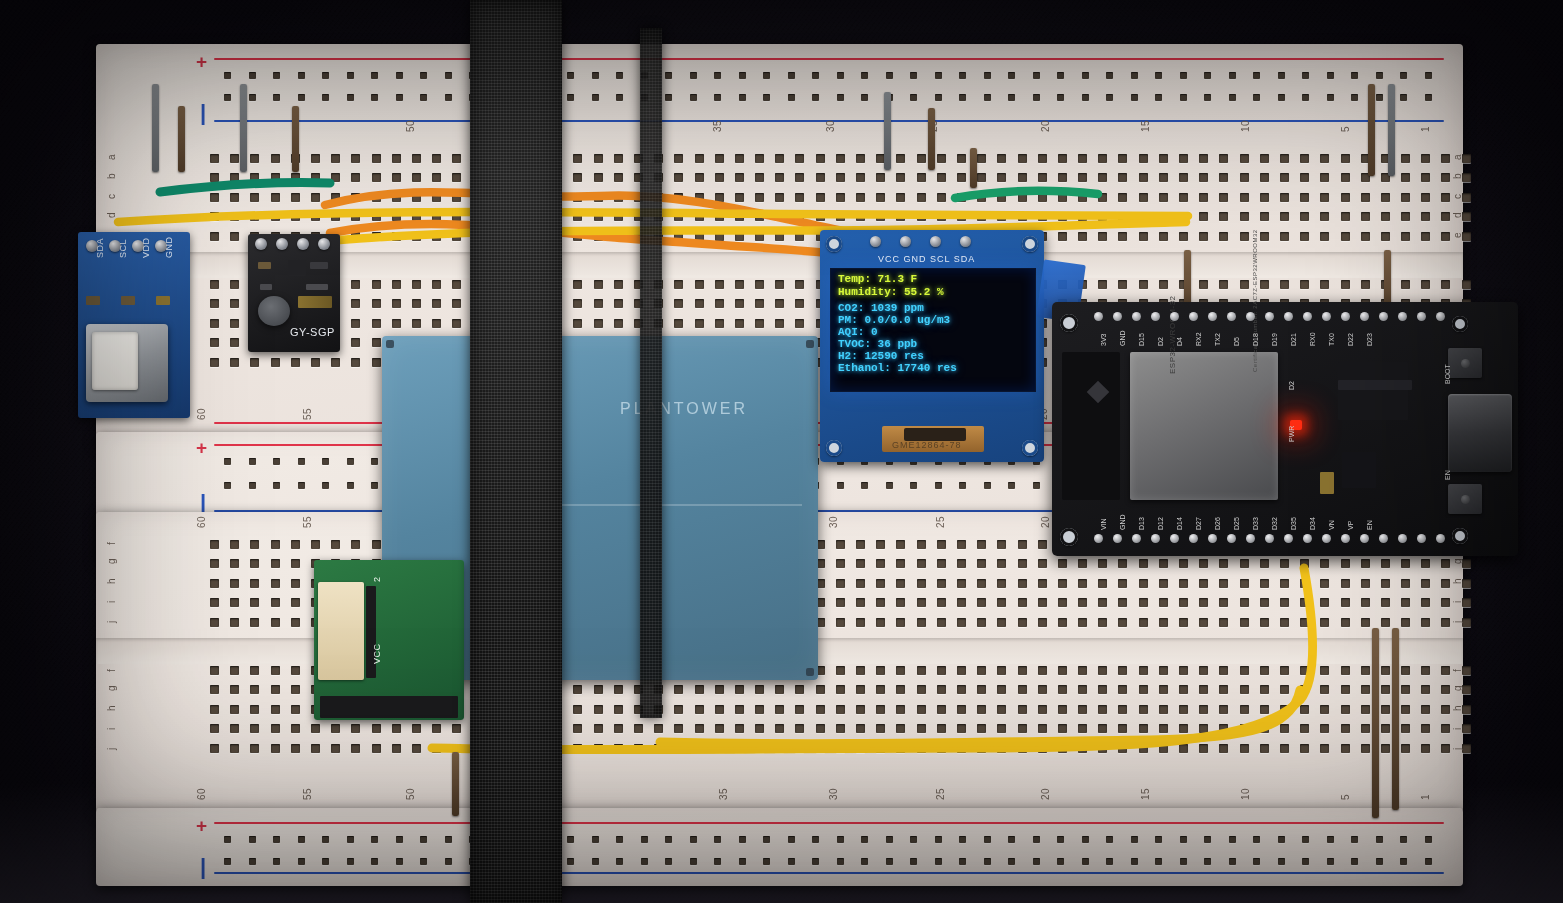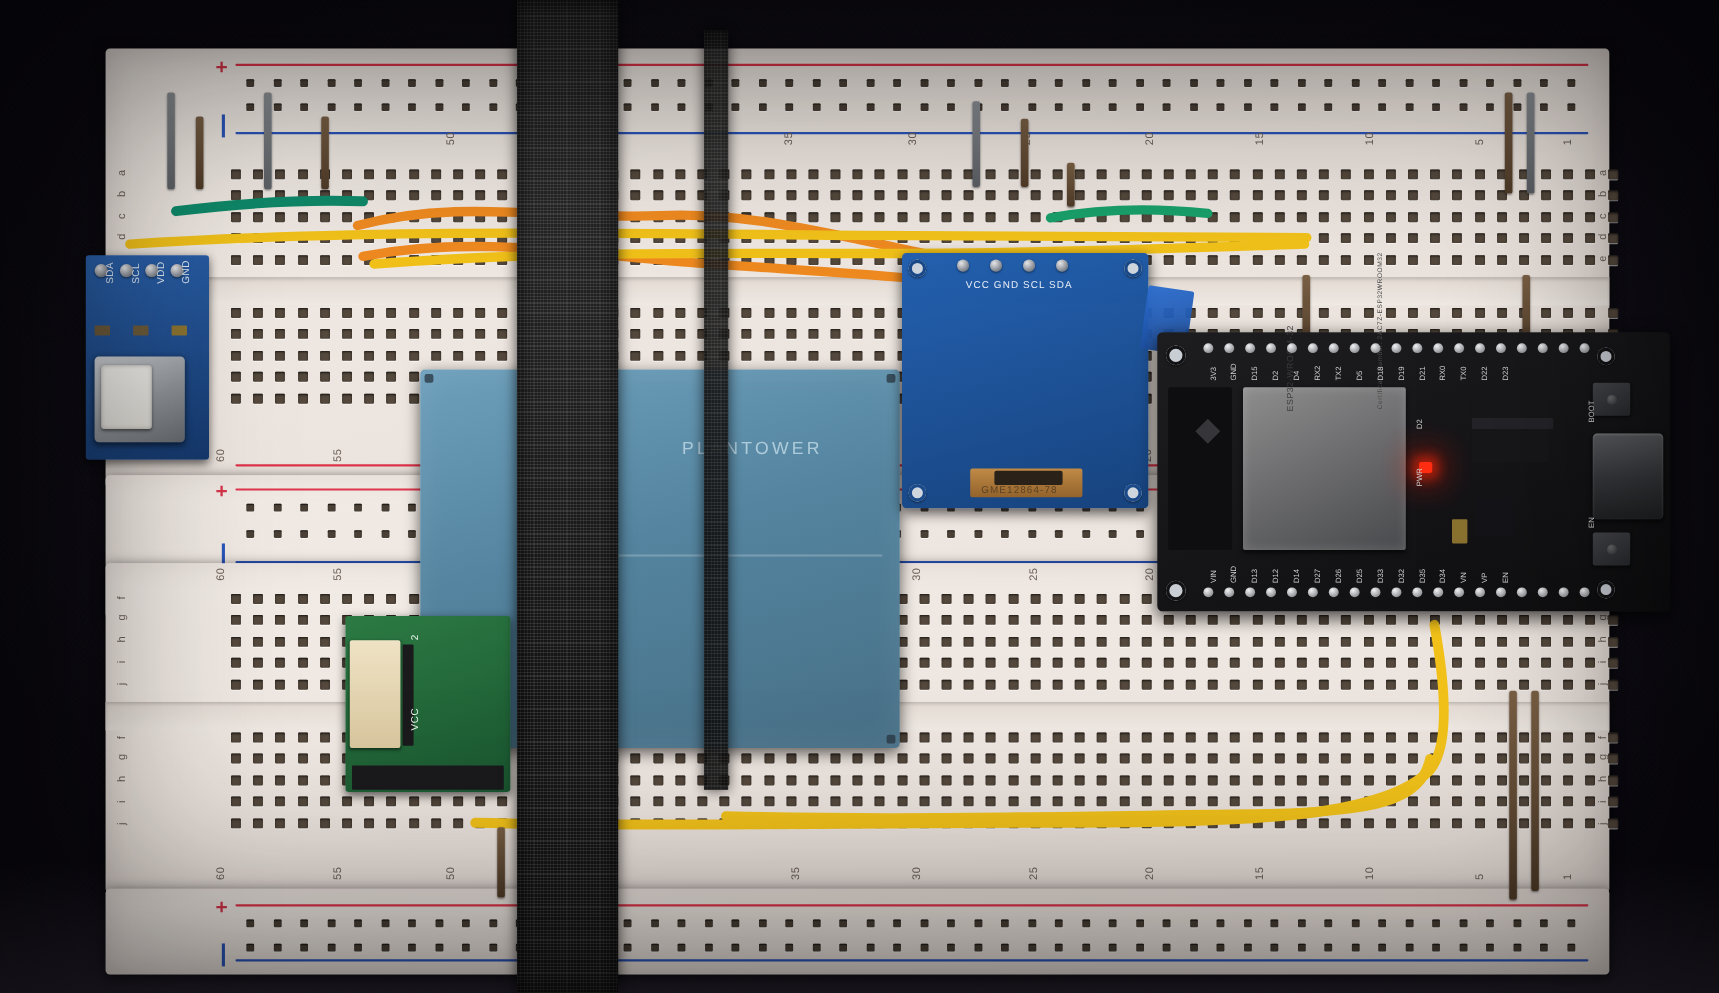--- a/index.html
+++ b/index.html
@@ -1845,20 +1845,34 @@
     <div class="silk silk-rot" style="left:40px;top:26px;">SCL</div>
     <div class="silk silk-rot" style="left:63px;top:26px;">VDD</div>
     <div class="silk silk-rot" style="left:86px;top:26px;">GND</div>
     <div class="smd tan" style="left:8px;top:64px;width:14px;height:9px;"></div>
     <div class="smd tan" style="left:43px;top:64px;width:14px;height:9px;"></div>
     <div class="smd gold" style="left:78px;top:64px;width:14px;height:9px;"></div>
     <div class="sensor-can" style="left:8px;top:92px;width:82px;height:78px;"></div>
     <div class="sensor-window" style="left:14px;top:100px;width:46px;height:58px;"></div>
   </div>
 
+  <div class="pcb" style="left:248px;top:234px;width:92px;height:118px;background:linear-gradient(160deg,#2c2c2f,#121214);">
+    <div class="pad" style="left:7px;top:4px;"></div>
+    <div class="pad" style="left:28px;top:4px;"></div>
+    <div class="pad" style="left:49px;top:4px;"></div>
+    <div class="pad" style="left:70px;top:4px;"></div>
+    <div class="smd tan" style="left:10px;top:28px;width:13px;height:7px;"></div>
+    <div class="smd" style="left:40px;top:26px;width:18px;height:16px;background:#232326;"></div>
+    <div class="smd" style="left:62px;top:28px;width:18px;height:7px;background:#3a3a3e;"></div>
+    <div class="smd" style="left:12px;top:50px;width:12px;height:6px;background:#4a4a4e;"></div>
+    <div class="smd" style="left:58px;top:50px;width:22px;height:6px;background:#4a4a4e;"></div>
+    <div class="sensor-can" style="left:10px;top:62px;width:32px;height:30px;border-radius:50%;background:radial-gradient(circle at 40% 35%,#6c6f74,#3b3e43);"></div>
+    <div class="smd gold" style="left:50px;top:62px;width:34px;height:12px;background:linear-gradient(90deg,#8a7230,#6b5824);"></div>
+    <div class="silk" style="left:42px;top:92px;font-size:11px;color:#e6e9ee;">GY-SGP</div>
+  </div>
 
   <div class="pms" style="left:382px;top:336px;width:436px;height:344px;">
     <div class="pms-screw" style="left:4px;top:4px;"></div>
     <div class="pms-screw" style="right:4px;top:4px;"></div>
     <div class="pms-screw" style="left:4px;bottom:4px;"></div>
     <div class="pms-screw" style="right:4px;bottom:4px;"></div>
     <div class="pms-seam" style="left:140px;top:168px;width:280px;"></div>
     <div class="pms-brand" style="left:238px;top:64px;">PLANTOWER</div>
   </div>
 
@@ -1875,20 +1889,30 @@
     <div class="mounthole" style="left:6px;top:6px;width:16px;height:16px;"></div>
     <div class="mounthole" style="right:6px;top:6px;width:16px;height:16px;"></div>
     <div class="mounthole" style="left:6px;bottom:6px;width:16px;height:16px;"></div>
     <div class="mounthole" style="right:6px;bottom:6px;width:16px;height:16px;"></div>
     <div class="pad" style="left:50px;top:6px;width:11px;height:11px;"></div>
     <div class="pad" style="left:80px;top:6px;width:11px;height:11px;"></div>
     <div class="pad" style="left:110px;top:6px;width:11px;height:11px;"></div>
     <div class="pad" style="left:140px;top:6px;width:11px;height:11px;"></div>
     <div class="silk" style="left:58px;top:24px;font-size:9px;letter-spacing:1px;color:#e9eef6;">VCC GND SCL SDA</div>
 
+    <div class="oled-screen" style="left:10px;top:38px;width:204px;height:122px;">
+      <div class="oled-line oled-y" style="left:7px;top:4px;">Temp: 71.3 F</div>
+      <div class="oled-line oled-y" style="left:7px;top:17px;">Humidity: 55.2 %</div>
+      <div class="oled-line oled-c" style="left:7px;top:33px;">CO2: 1039 ppm</div>
+      <div class="oled-line oled-c" style="left:7px;top:45px;">PM: 0.0/0.0 ug/m3</div>
+      <div class="oled-line oled-c" style="left:7px;top:57px;">AQI: 0</div>
+      <div class="oled-line oled-c" style="left:7px;top:69px;">TVOC: 36 ppb</div>
+      <div class="oled-line oled-c" style="left:7px;top:81px;">H2: 12590 res</div>
+      <div class="oled-line oled-c" style="left:7px;top:93px;">Ethanol: 17740 res</div>
+    </div>
 
     <div class="oled-flex" style="left:62px;top:196px;width:102px;height:26px;"></div>
     <div class="oled-ic" style="left:84px;top:198px;width:62px;height:13px;"></div>
     <div class="silk" style="left:72px;top:210px;font-size:9px;color:#5b4224;letter-spacing:1px;">GME12864-78</div>
   </div>
 
   <div style="position:absolute;left:1040px;top:262px;width:42px;height:58px;background:linear-gradient(160deg,#2a6dd0,#1b4a97);transform:rotate(8deg);border-radius:2px;opacity:.95;"></div>
 
   <div class="esp" style="left:1052px;top:302px;width:466px;height:254px;">
     <div class="esp-hole" style="left:8px;top:12px;width:18px;height:18px;"></div>

